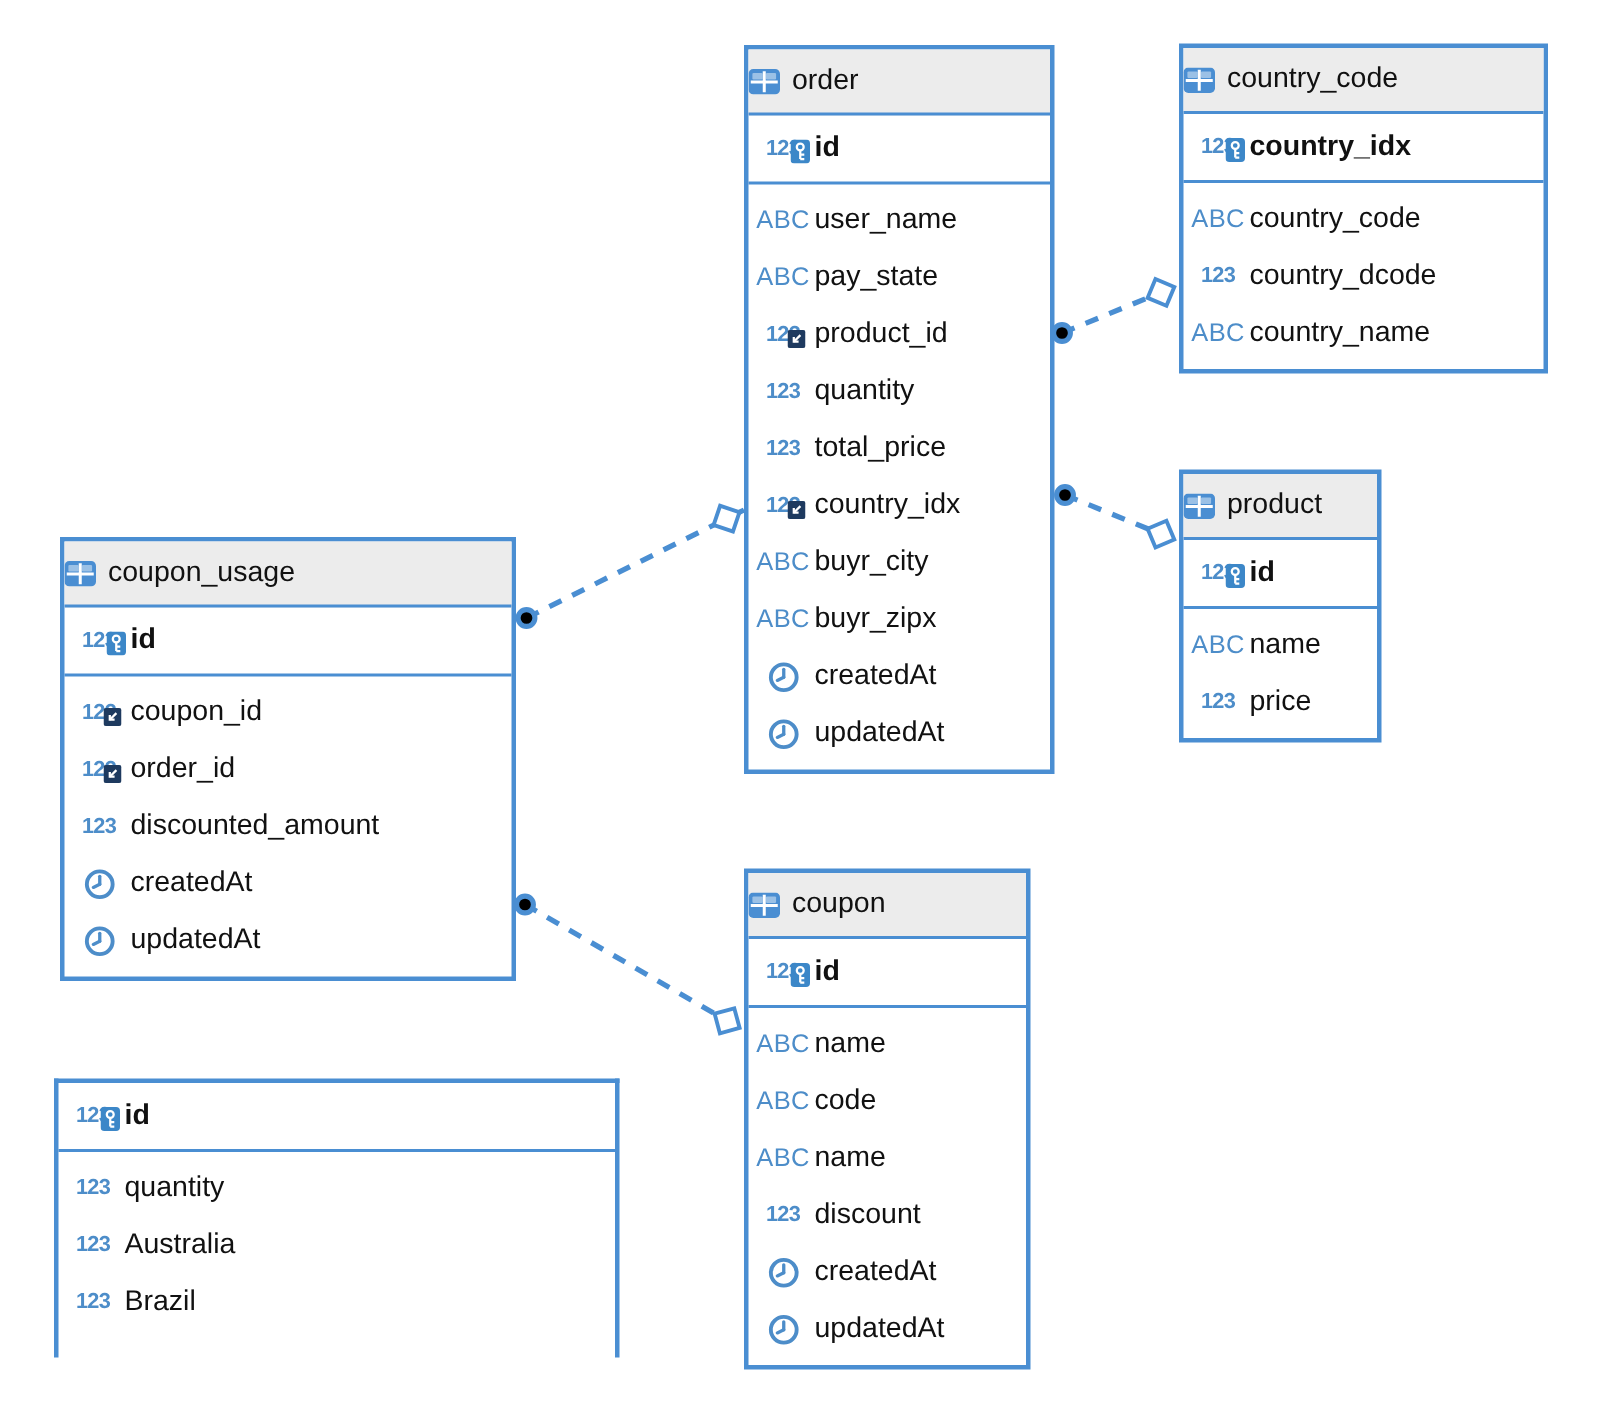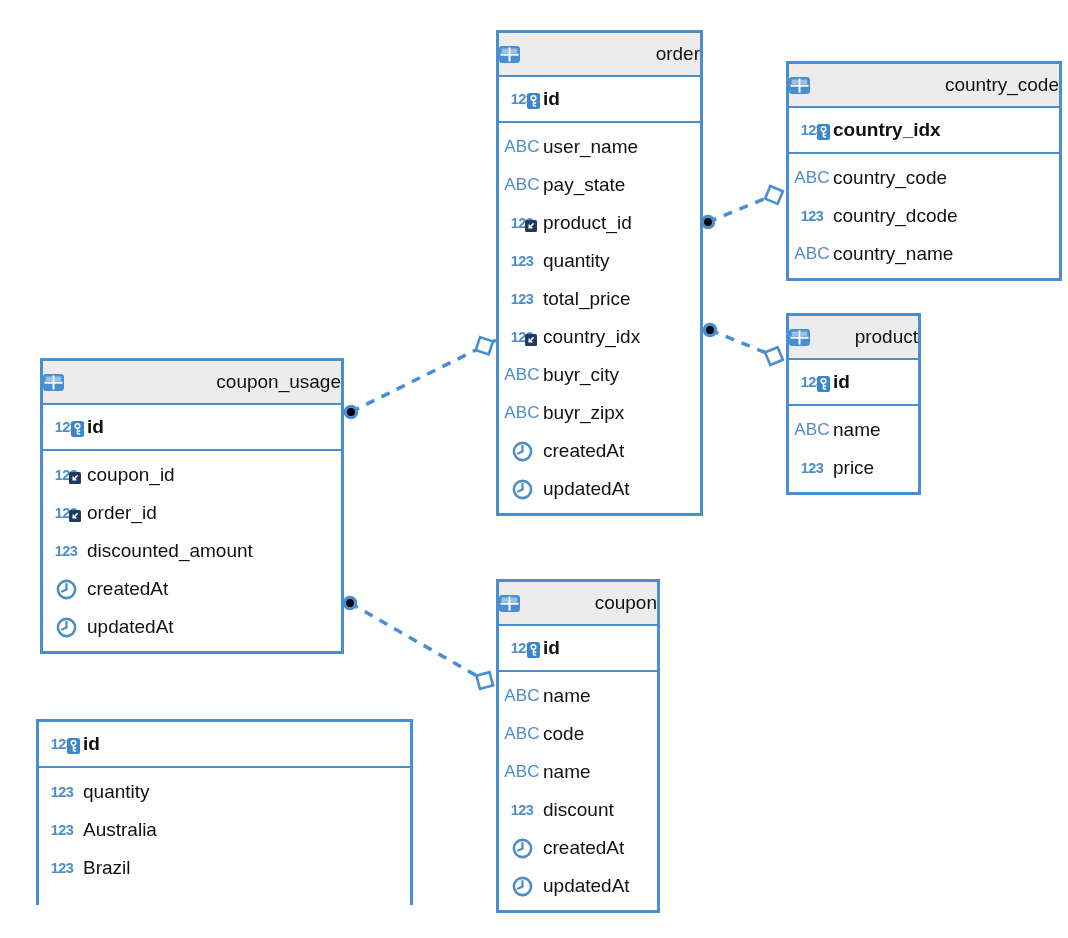--- a/index.html
+++ b/index.html
@@ -10,21 +10,21 @@
   }
   html,body{margin:0;padding:0;background:#fff;}
   #canvas{
     position:relative;width:1068px;height:938px;background:#fff;overflow:hidden;
     font-family:"Liberation Sans","DejaVu Sans",sans-serif;color:var(--txt);
   }
   .tbl{position:absolute;background:#fff;border:3px solid var(--blue);box-sizing:border-box;}
   .tbl.clipped{border-bottom:none;}
   .hdr{
     height:42px;background:var(--hdr-bg);border-bottom:2px solid var(--blue);
-    display:flex;align-items:center;justify-content:space-between;gap:8px;
+    display:flex;align-items:center;justify-content:flex-start;gap:8px;
     font-size:19px;white-space:nowrap;
   }
   .sec-pk{border-bottom:2px solid var(--blue);padding:3px 8px;}
   .sec-cols{padding:5px 8px;}
   .tbl.clipped .sec-cols{padding-bottom:18px;}
   .row{height:38px;display:flex;align-items:center;font-size:19px;white-space:nowrap;}
   .row.pk .nm{font-weight:bold;}
   .nm{margin-left:6px;}
   .ticon{
     position:relative;width:30px;flex:0 0 30px;height:38px;
@@ -141,21 +141,21 @@
             <svg width="21" height="21" viewBox="0 0 21 21">
               <circle cx="10.5" cy="10.5" r="8.6" fill="none" stroke="#4d8dc9" stroke-width="2.6"></circle>
               <line x1="10.5" y1="10.5" x2="10.5" y2="5.2" stroke="#4d8dc9" stroke-width="2.2" stroke-linecap="round"></line>
               <line x1="10.5" y1="10.5" x2="6.2" y2="12.6" stroke="#4d8dc9" stroke-width="2.2" stroke-linecap="round"></line>
             </svg>
           </span>
           <span class="nm">updatedAt</span>
         </div>
       </div>
     </div>
-    <div class="tbl" style="left: 786px; top: 29px; width: 276px; margin-top: 32px;">
+    <div class="tbl" style="left: 786px; top: 29px; width: 246px;">
       <div class="hdr">
         <svg width="21" height="17" viewBox="0 0 21 17">
           <rect x="0" y="0" width="21" height="17" rx="3.2" fill="#4a8ed2"></rect>
           <rect x="2.6" y="2.6" width="6.8" height="4.4" rx="0.8" fill="rgba(255,255,255,0.45)"></rect>
           <rect x="11.6" y="2.6" width="6.8" height="4.4" rx="0.8" fill="rgba(255,255,255,0.45)"></rect>
           <line x1="1.5" y1="8.7" x2="19.5" y2="8.7" stroke="#fff" stroke-width="2"></line>
           <line x1="10.5" y1="1.5" x2="10.5" y2="15.5" stroke="#fff" stroke-width="2"></line>
         </svg>
         <span class="ttl">country_code</span>
       </div>
@@ -306,21 +306,21 @@
           <span class="nm">name</span>
         </div>
         <div class="row">
           <span class="ticon">
             <span class="t-num">123</span>
           </span>
           <span class="nm">price</span>
         </div>
       </div>
     </div>
-    <div class="tbl" style="left: 496px; top: 579px; width: 164px;">
+    <div class="tbl" style="left: 496px; top: 579px; width: 191px;">
       <div class="hdr">
         <svg width="21" height="17" viewBox="0 0 21 17">
           <rect x="0" y="0" width="21" height="17" rx="3.2" fill="#4a8ed2"></rect>
           <rect x="2.6" y="2.6" width="6.8" height="4.4" rx="0.8" fill="rgba(255,255,255,0.45)"></rect>
           <rect x="11.6" y="2.6" width="6.8" height="4.4" rx="0.8" fill="rgba(255,255,255,0.45)"></rect>
           <line x1="1.5" y1="8.7" x2="19.5" y2="8.7" stroke="#fff" stroke-width="2"></line>
           <line x1="10.5" y1="1.5" x2="10.5" y2="15.5" stroke="#fff" stroke-width="2"></line>
         </svg>
         <span class="ttl">coupon</span>
       </div>

